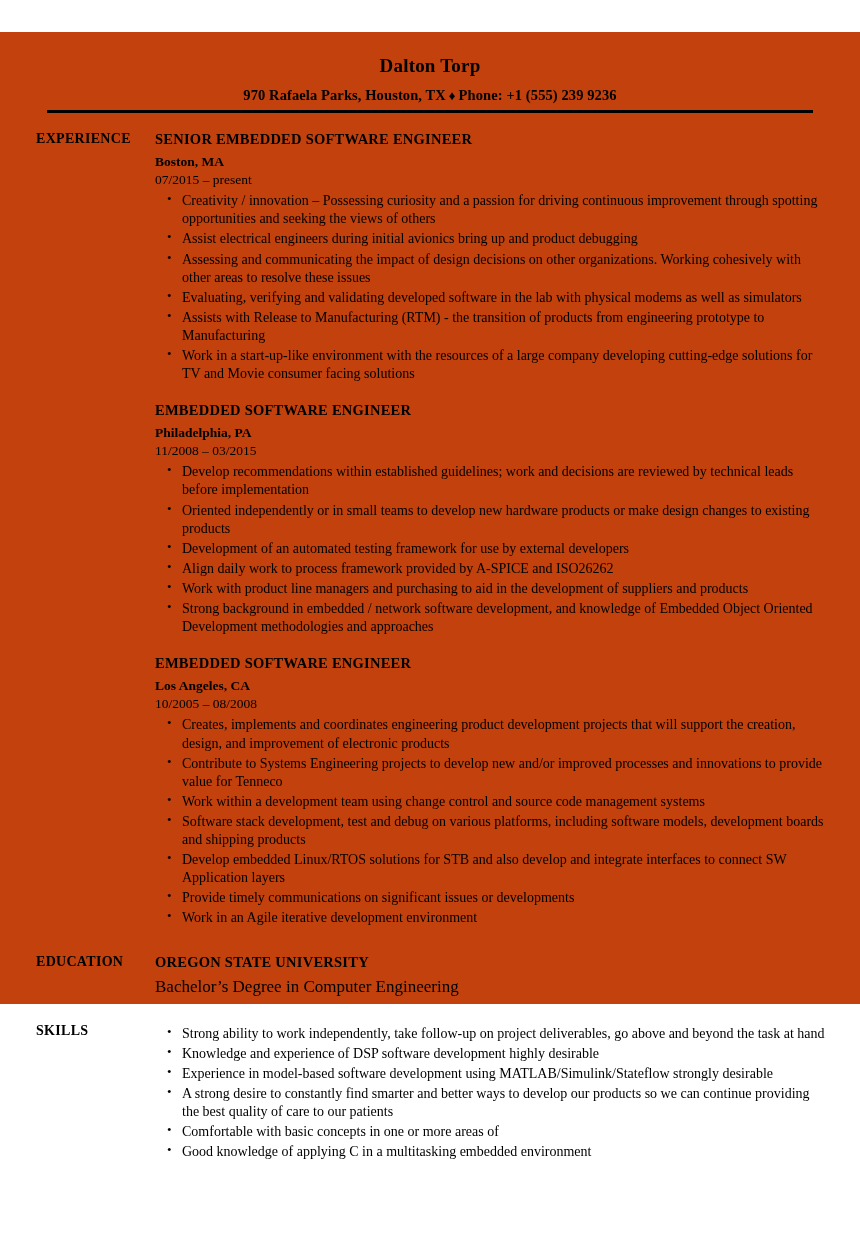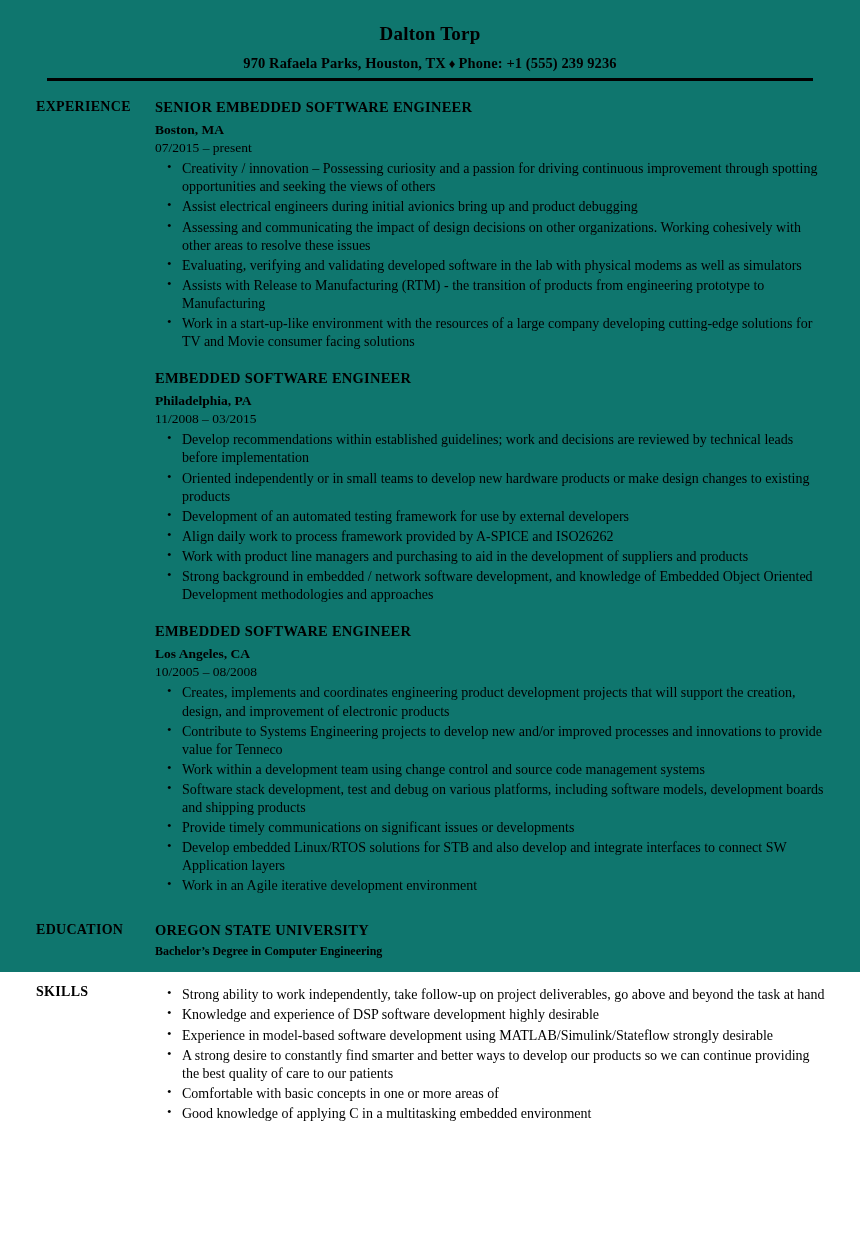--- a/index.html
+++ b/index.html
@@ -13,21 +13,22 @@
     overflow: hidden;
     font-family: "Liberation Serif", "DejaVu Serif", serif;
     color: #000000;
   }
   .page {
     position: relative;
     width: 860px;
     height: 972px;
     box-sizing: border-box;
     padding: 0;
-    background: #0f766e;
+    background: #c2410c;
+    margin-top: 32px;
   }
 
   
   .header {
     padding-top: 22px;
     text-align: center;
   }
   .cand-name {
     font-size: 19px;
     font-weight: bold;
@@ -119,22 +120,22 @@
   }
 
   
   .edu-school {
     font-size: 14.5px;
     font-weight: bold;
     letter-spacing: 0.25px;
     line-height: 1.3;
   }
   .edu-degree {
-    font-size: 12px;
-    font-weight: bold;
+    font-size: 17px;
+    font-weight: normal;
     margin-top: 4px;
     line-height: 1.3;
   }
 
   .section-education { margin-top: 26px; }
   .section-skills { margin-top: 24px; }
 </style>
 </head>
 <body>
 
@@ -184,22 +185,22 @@
 
         <div class="entry">
           <div class="job-title">EMBEDDED SOFTWARE ENGINEER</div>
           <div class="job-location">Los Angeles, CA</div>
           <div class="job-dates">10/2005 – 08/2008</div>
           <ul class="bullets">
             <li>Creates, implements and coordinates engineering product development projects that will support the creation, design, and improvement of electronic products</li>
             <li>Contribute to Systems Engineering projects to develop new and/or improved processes and innovations to provide value for Tenneco</li>
             <li>Work within a development team using change control and source code management systems</li>
             <li>Software stack development, test and debug on various platforms, including software models, development boards and shipping products</li>
+            <li>Develop embedded Linux/RTOS solutions for STB and also develop and integrate interfaces to connect SW Application layers</li>
             <li>Provide timely communications on significant issues or developments</li>
-            <li>Develop embedded Linux/RTOS solutions for STB and also develop and integrate interfaces to connect SW Application layers</li>
             <li>Work in an Agile iterative development environment</li>
           </ul>
         </div>
 
       </div>
     </div>
 
     <div class="section section-education">
       <div class="section-label">EDUCATION</div>
       <div class="section-body">

